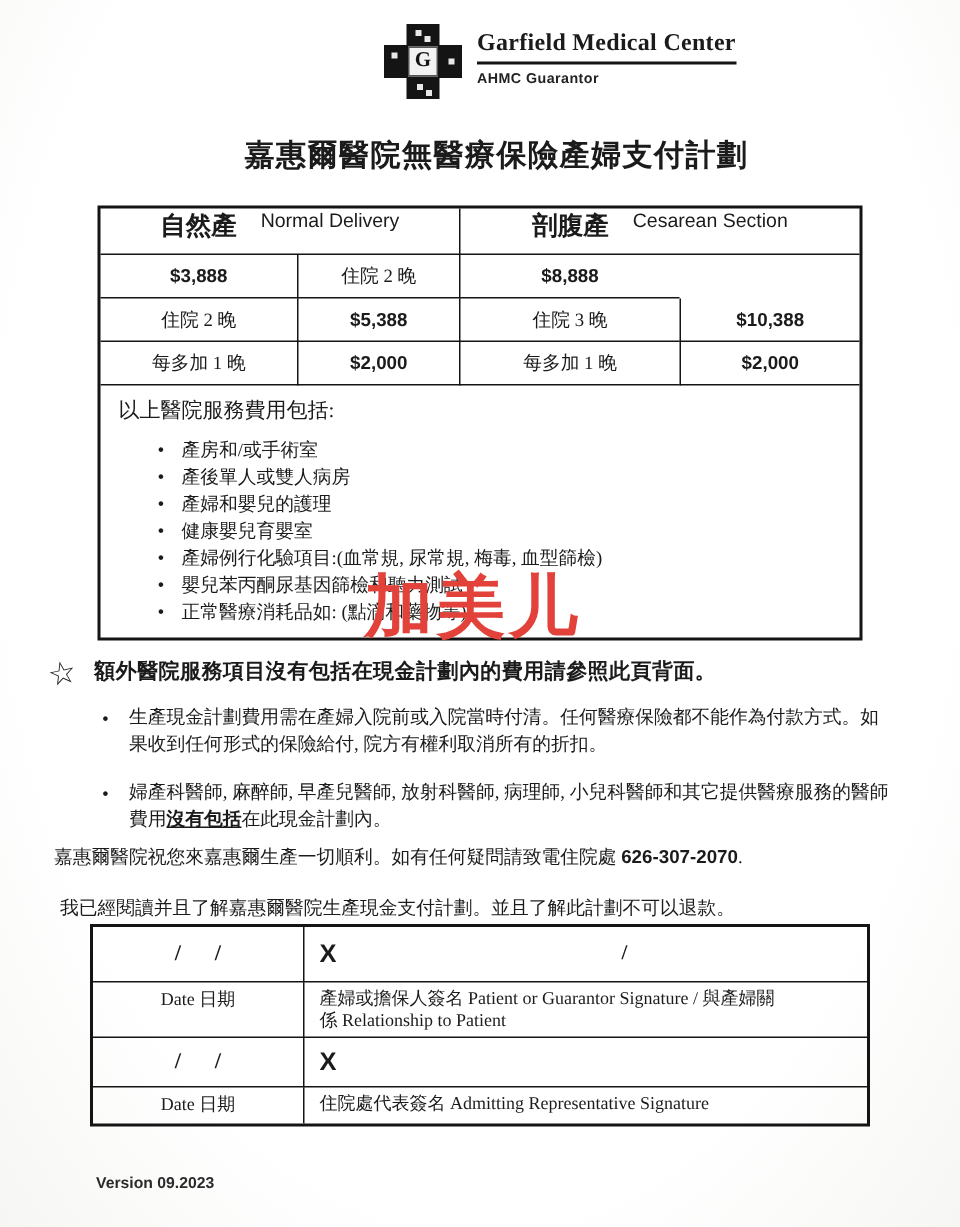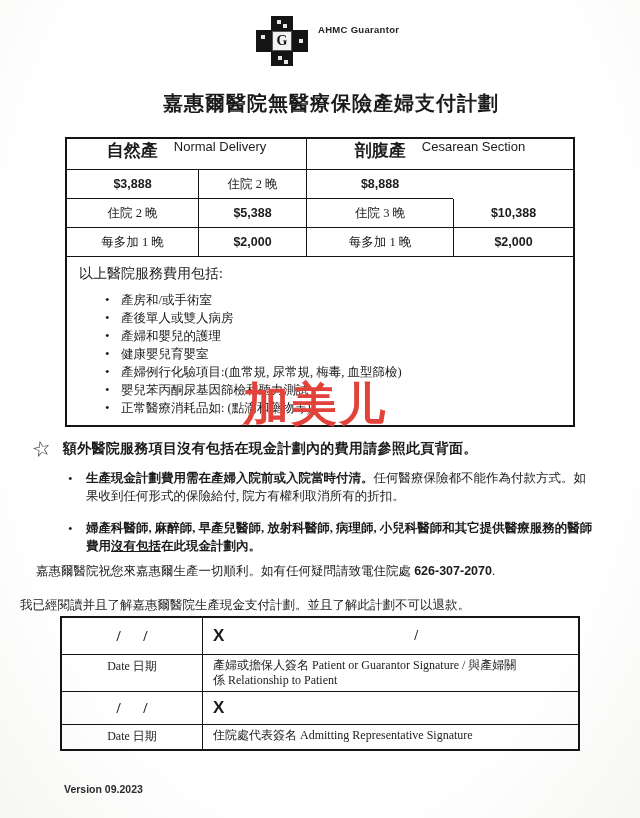--- a/index.html
+++ b/index.html
@@ -115,27 +115,27 @@
   .star-icon { font-size: 21px; line-height: 22px; transform: rotate(-12deg); }
   .star-text { font-size: 14px; font-weight: bold; line-height: 22px; letter-spacing: 0.3px; }
 
   
   .notes { position: absolute; left: 68px; top: 470px; width: 530px; }
   .note {
     position: relative; padding-left: 18px;
     font-size: 12.5px; line-height: 17.5px; margin-bottom: 15px;
   }
   .note::before { content: "•"; position: absolute; left: 0; top: 0; font-size: 13px; }
-  .note .b { font-weight: bold; }
+  .note .b { font-weight: normal; }
   .note .bu { font-weight: bold; text-decoration: underline; }
 
   
   .wish-line { position: absolute; left: 36px; top: 563px; font-size: 12.5px; }
   .wish-line .phone { font-family: "Liberation Sans", sans-serif; font-weight: bold; }
-  .ack-line { position: absolute; left: 20px; top: 597px; font-size: 12.5px; }
+  .ack-line { position: absolute; left: 40px; top: 597px; font-size: 12.5px; }
 
   
   .sig-table {
     position: absolute; left: 60px; top: 616px; width: 520px;
     border: 2px solid #141414;
   }
   .sig-row { display: grid; grid-template-columns: 140px 378px; }
   .sig-row .scell { border-bottom: 1.5px solid #141414; }
   .sig-row:last-child .scell { border-bottom: none; }
   .sig-row .scell + .scell { border-left: 1.5px solid #141414; }
@@ -177,20 +177,21 @@
       <div class="bar-h"></div>
       <div class="dot" style="left:21px; top:4px;"></div>
       <div class="dot" style="left:27px; top:8px;"></div>
       <div class="dot" style="left:5px;  top:19px;"></div>
       <div class="dot" style="left:43px; top:23px;"></div>
       <div class="dot" style="left:22px; top:40px;"></div>
       <div class="dot" style="left:28px; top:44px;"></div>
       <div class="g-box">G</div>
     </div>
     <div class="org-block">
+      <div class="org-name">Garfield Medical Center</div>
       <div class="org-sub">AHMC Guarantor</div>
     </div>
   </div>
 
   <div class="doc-title">嘉惠爾醫院無醫療保險產婦支付計劃</div>
 
   <div class="ptable">
     <div class="ptable-head">
       <div class="hcell">
         <span class="h-zh">自然產</span>

